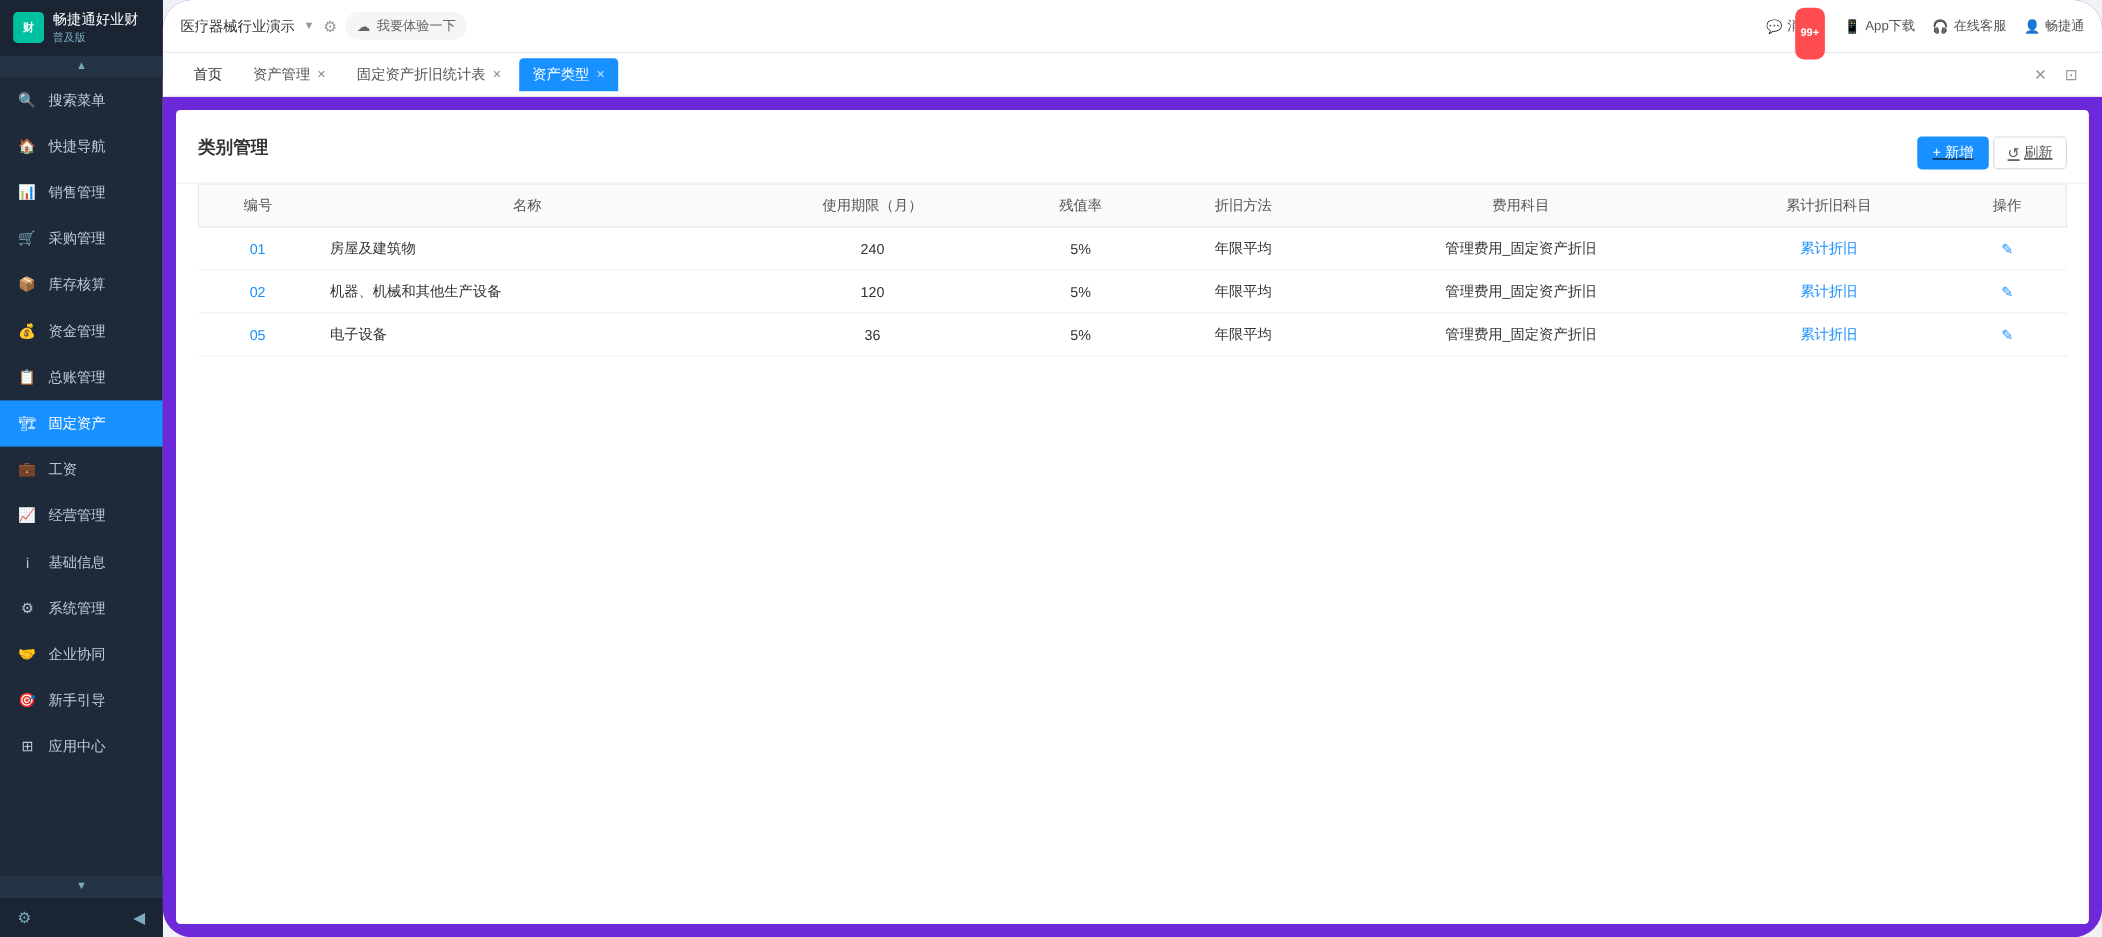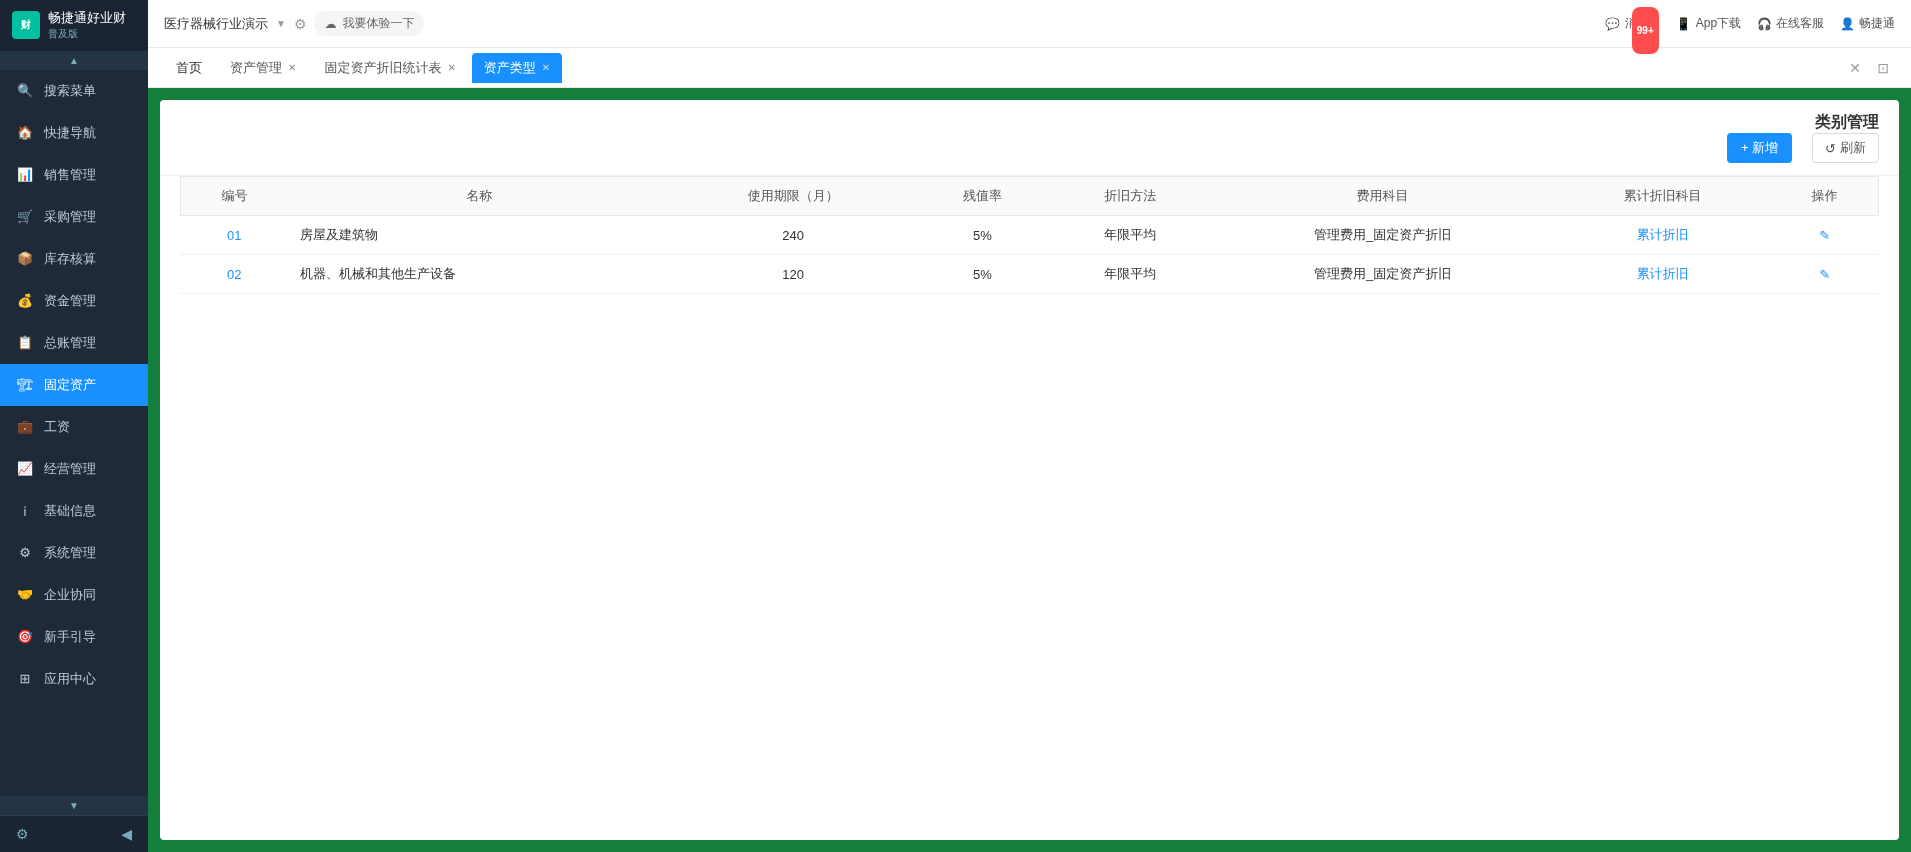--- a/index.html
+++ b/index.html
@@ -64,22 +64,23 @@
       background: #1a2433;
       border-top: 1px solid #2d3e52;
     }
     .sidebar-bottom-icon { color: #7ab; cursor: pointer; font-size: 14px; }
 
     
     .main-area {
       flex: 1;
       display: flex;
       flex-direction: column;
-      background: #15803d;
+      background: #6d28d9;
       overflow: hidden;
+      border-radius: 26px;
     }
 
     
     .topbar {
       height: 48px;
       background: #fff;
       display: flex;
       align-items: center;
       padding: 0 16px;
       border-bottom: 1px solid #e8e8e8;
@@ -173,35 +174,35 @@
       flex: 1;
       background: #fff;
       margin: 12px;
       border-radius: 4px;
       overflow: auto;
       position: relative;
     }
 
     .content-header {
       display: flex;
-      align-items: flex-end;
+      align-items: flex-start;
       justify-content: space-between;
-      padding: 12px 20px 12px;
+      padding: 24px 20px 12px;
       border-bottom: 1px solid #f0f0f0;
-      flex-direction: column;
     }
     .content-title {
       font-size: 16px;
       font-weight: 600;
       color: #333;
     }
     .content-actions {
       display: flex;
       align-items: center;
-      gap: 20px;
+      gap: 4px;
+      text-decoration: underline;
     }
     .btn-new {
       background: #1890ff;
       color: #fff;
       border: none;
       padding: 6px 14px;
       border-radius: 4px;
       cursor: pointer;
       font-size: 13px;
       display: flex;
@@ -443,17 +444,27 @@
             <tr>
       <td class="td-number">02</td>
       <td class="td-name">机器、机械和其他生产设备</td>
       <td>120</td>
       <td>5%</td>
       <td>年限平均</td>
       <td>管理费用_固定资产折旧</td>
       <td class="td-link">累计折旧</td>
       <td class="td-edit">✎</td>
     </tr>
+            <tr>
+      <td class="td-number">05</td>
+      <td class="td-name">电子设备</td>
+      <td>36</td>
+      <td>5%</td>
+      <td>年限平均</td>
+      <td>管理费用_固定资产折旧</td>
+      <td class="td-link">累计折旧</td>
+      <td class="td-edit">✎</td>
+    </tr>
           </tbody>
       </table>
     </div>
   </div>
 </div>
 
 </body></html>

